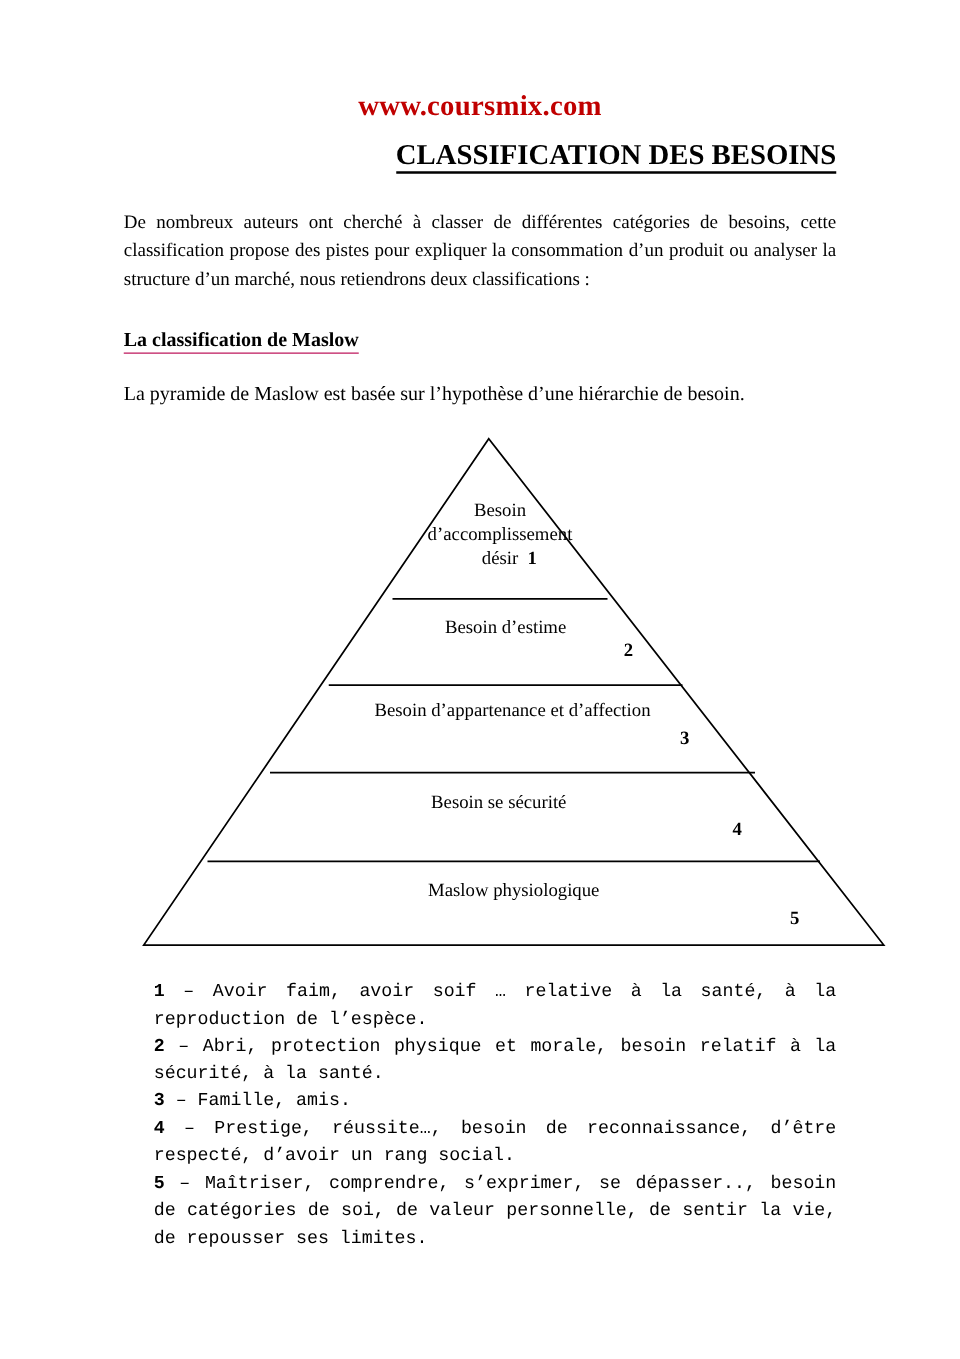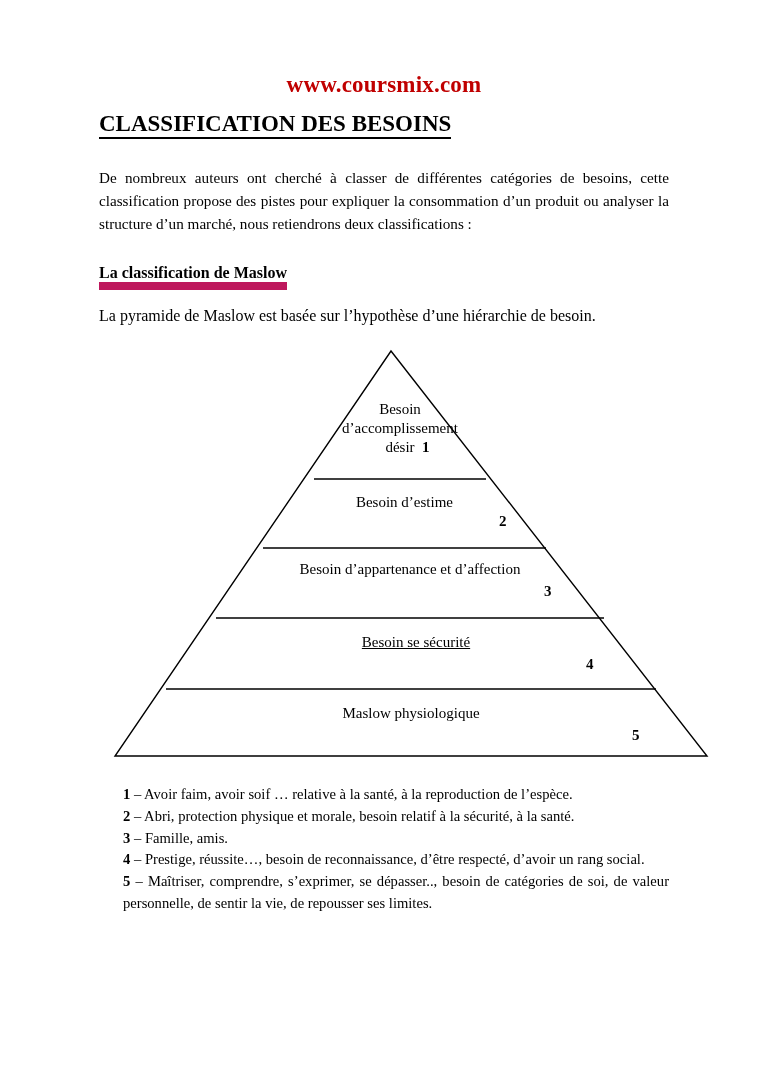--- a/index.html
+++ b/index.html
@@ -31,21 +31,21 @@
     text-align: center;
     color: #c00000;
     font-weight: bold;
     font-size: 23px;
     letter-spacing: .2px;
     margin: 0;
     padding-top: 48px;
     line-height: 1.1;
   }
   .doc-title {
-    text-align: left;
+    text-align: right;
     font-weight: bold;
     font-size: 23px;
     margin: 0;
     padding-top: 14px;
     line-height: 1.15;
   }
   .doc-title span {
     border-bottom: 2px solid #000;
     padding-bottom: 1px;
   }
@@ -60,21 +60,21 @@
   }
 
   .section-heading {
     margin: 0;
     padding-top: 28px;
     font-size: 16px;
     font-weight: bold;
     line-height: 1.3;
   }
   .section-heading span {
-    border-bottom: 8px solid #be185d;
+    border-bottom: 1px solid #be185d;
     padding-bottom: 1px;
   }
 
   .lead {
     margin: 0;
     padding-top: 20px;
     font-size: 16px;
     line-height: 1.5;
     text-align: left;
   }
@@ -109,20 +109,21 @@
   .legend {
     margin: 0;
     padding-top: 26px;
     padding-left: 24px;
     font-size: 14.6px;
     line-height: 1.5;
   }
   .legend-item {
     text-align: justify;
     margin: 0;
+    font-family: Liberation Mono, monospace;
   }
   .legend-item b {
     font-weight: bold;
   }
   .closing {
     margin: 0;
     padding-top: 22px;
     padding-left: 24px;
     font-size: 14.8px;
     line-height: 1.5;
@@ -164,21 +165,21 @@
     <div class="tier-label" style="left:252px; top:155px; width:283px;">
       <div>Besoin d’estime</div>
     </div>
     <div class="tier-num" style="left:488px; top:175px;">2</div>
 
     <div class="tier-label" style="left:205px; top:222px; width:388px;">
       <div>Besoin d’appartenance et d’affection</div>
     </div>
     <div class="tier-num" style="left:533px; top:245px;">3</div>
 
-    <div class="tier-label" style="left:160px; top:295px; width:490px;text-decoration:underline;">
+    <div class="tier-label" style="left:143px; top:295px; width:490px;">
       <div>Besoin se sécurité</div>
     </div>
     <div class="tier-num" style="left:575px; top:318px;">4</div>
 
     <div class="tier-label" style="left:104px; top:366px; width:592px;">
       <div>Maslow physiologique</div>
     </div>
     <div class="tier-num" style="left:621px; top:389px;">5</div>
   </div>
 

